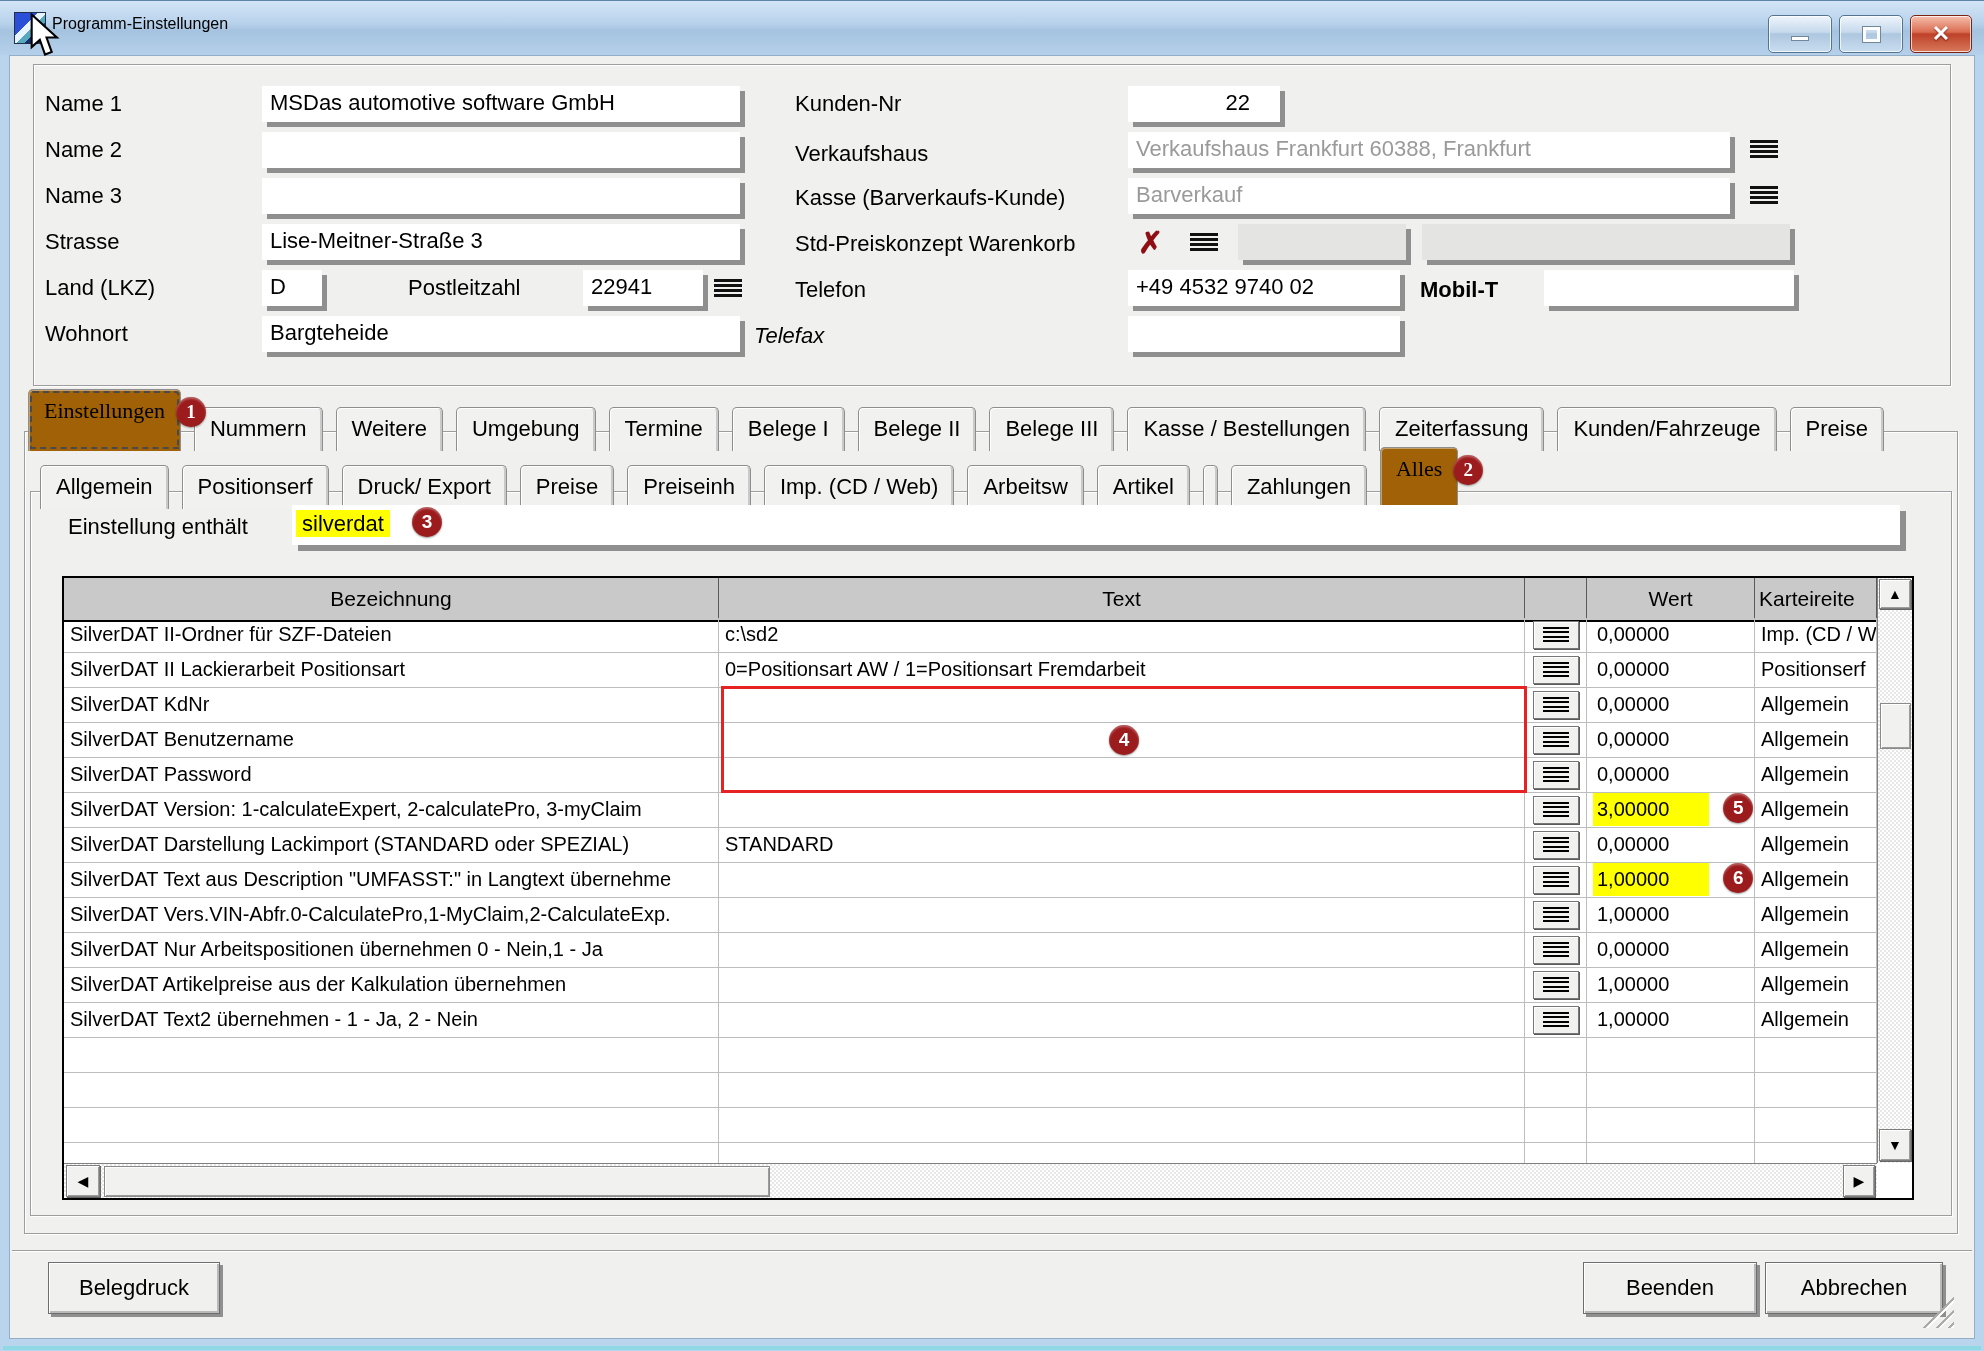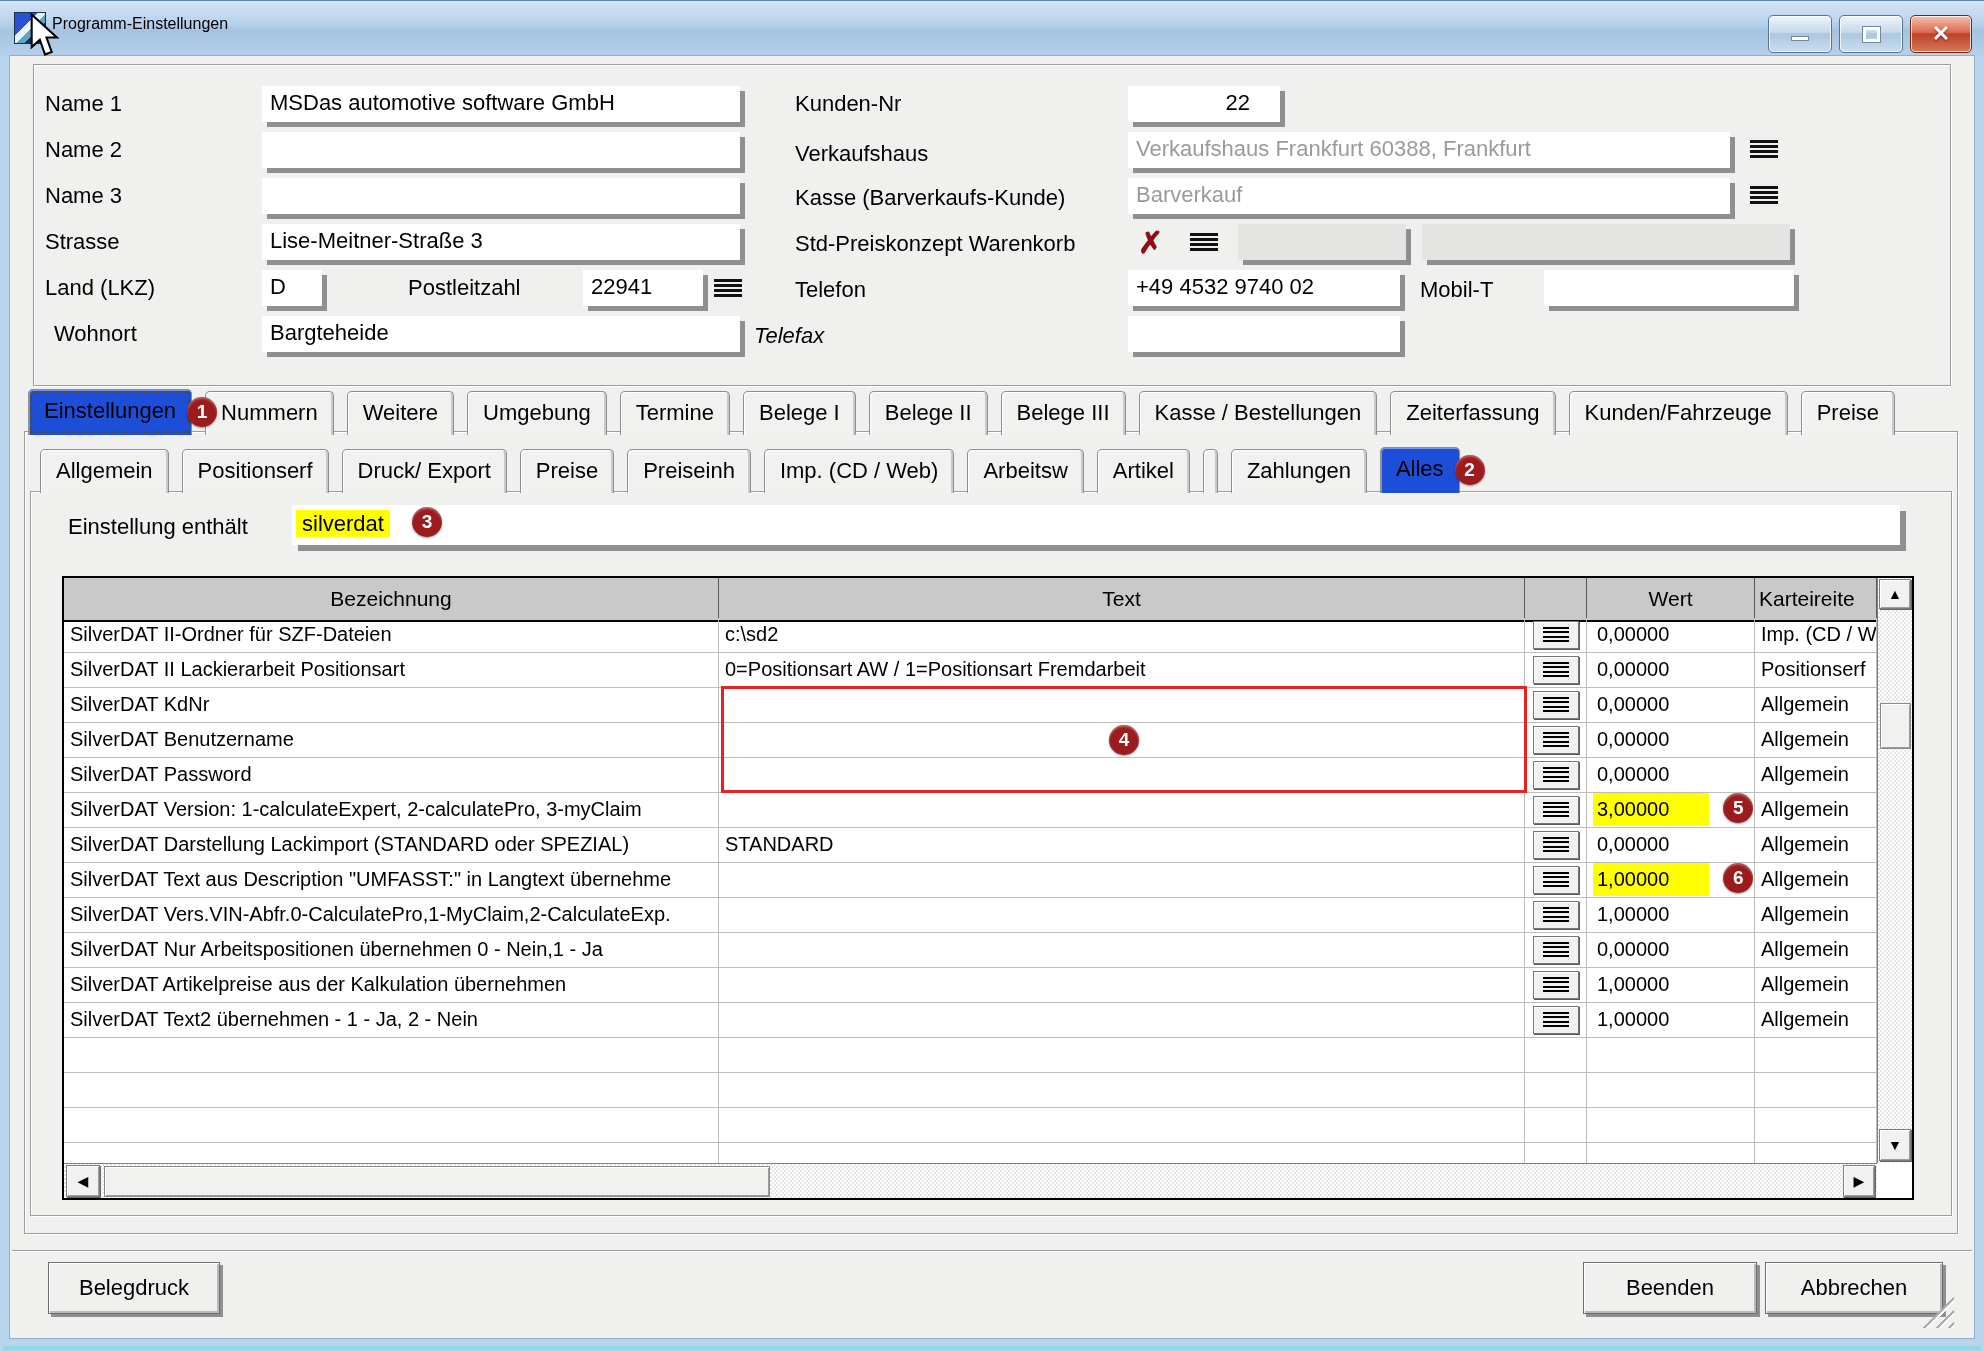--- a/index.html
+++ b/index.html
@@ -38,21 +38,21 @@
   .field.disabled{color:#9a9a9a;}
   .field.grayed{background:#e4e4e2;}
   .lines-icon{position:absolute;width:28px;height:19px;
     background:repeating-linear-gradient(to bottom,#111 0 3px,transparent 3px 5px);}
   .red-x{position:absolute;color:#8e0e14;font-size:30px;font-weight:bold;line-height:30px;}
   
   .tabs{position:absolute;display:flex;gap:13px;z-index:2;align-items:flex-end;}
   .tab{position:relative;height:44px;line-height:42px;padding:0 15px;font-size:22px;white-space:nowrap;
     background:#f1f1ef;border:1px solid #8e8e8e;border-bottom:none;border-radius:5px 5px 0 0;
     box-shadow:inset 1px 1px 0 #fff,inset -2px 0 0 #c9c9c9;}
-  .tab.selected{background:#1d4ed8;box-shadow:inset 1px 1px 0 rgba(255,255,255,.4);height:46px;}
+  .tab.selected{background:#a16207;box-shadow:inset 1px 1px 0 rgba(255,255,255,.4);height:62px;font-family:Liberation Serif, serif;}
   .tabs-main .tab.selected{outline:2px dashed #4a4a4a;outline-offset:-4px;}
   .tab.stub{width:15px;padding:0;}
   .badge{display:inline-block;width:30px;height:30px;border-radius:50%;background:#9c1b1d;color:#fff;
     font-size:19px;font-weight:bold;text-align:center;line-height:30px;
     box-shadow:inset 0 2px 2px rgba(255,255,255,.3),0 1px 2px rgba(0,0,0,.4);}
   .tab .badge{position:absolute;right:-26px;top:7px;z-index:4;}
   
   .hl-yellow{background:#ffff00;padding:1px 6px;}
   .filter-input{position:absolute;left:292px;top:505px;width:1608px;height:40px;background:#fff;
     box-shadow:6px 6px 0 #8f8f8f;font-size:22px;line-height:38px;padding:0 4px;z-index:2;}
@@ -126,21 +126,21 @@
 <div class="client"></div>
 <div class="bottom-edge"></div>
 
 <div class="frame top-group"></div>
 
 <div class="flabel" style="left:45px;top:91px;">Name 1</div>
 <div class="flabel" style="left:45px;top:137px;">Name 2</div>
 <div class="flabel" style="left:45px;top:183px;">Name 3</div>
 <div class="flabel" style="left:45px;top:229px;">Strasse</div>
 <div class="flabel" style="left:45px;top:275px;">Land (LKZ)</div>
-<div class="flabel" style="left:54px;top:321px;">Wohnort</div>
+<div class="flabel" style="left:45px;top:321px;">Wohnort</div>
 
 <div class="field" style="left:262px;top:86px;width:478px;">MSDas automotive software GmbH</div>
 <div class="field" style="left:262px;top:132px;width:478px;"></div>
 <div class="field" style="left:262px;top:178px;width:478px;"></div>
 <div class="field" style="left:262px;top:224px;width:478px;">Lise-Meitner-Straße 3</div>
 <div class="field" style="left:262px;top:270px;width:60px;">D</div>
 <div class="flabel" style="left:408px;top:275px;">Postleitzahl</div>
 <div class="field" style="left:583px;top:270px;width:120px;">22941</div>
 <span class="lines-icon" style="left:714px;top:279px;"></span>
 <div class="field" style="left:262px;top:316px;width:478px;">Bargteheide</div>
@@ -155,21 +155,21 @@
 <div class="field" style="left:1128px;top:86px;width:152px;text-align:right;padding-right:30px;">22</div>
 <div class="field disabled" style="left:1128px;top:132px;width:602px;">Verkaufshaus Frankfurt 60388, Frankfurt</div>
 <span class="lines-icon" style="left:1750px;top:140px;"></span>
 <div class="field disabled" style="left:1128px;top:178px;width:602px;">Barverkauf</div>
 <span class="lines-icon" style="left:1750px;top:186px;"></span>
 <span class="red-x" style="left:1138px;top:228px;">✗</span>
 <span class="lines-icon" style="left:1190px;top:233px;"></span>
 <div class="field grayed" style="left:1238px;top:224px;width:168px;"></div>
 <div class="field grayed" style="left:1422px;top:224px;width:368px;"></div>
 <div class="field" style="left:1128px;top:270px;width:272px;">+49 4532 9740 02</div>
-<div class="flabel" style="left:1420px;top:277px;">Mobil-T</div>
+<div class="flabel" style="left:1420px;top:277px;font-weight:bold;">Mobil-T</div>
 <div class="field" style="left:1544px;top:270px;width:250px;"></div>
 <div class="field" style="left:1128px;top:316px;width:272px;"></div>
 
 <div class="frame page-outer"></div>
 <div class="frame page-inner"></div>
 
 <div class="tabs tabs-main" style="left:28px;top:389px;">
   <div class="tab selected">
       <span class="tab-label">Einstellungen</span>
       <span class="badge">1</span>

